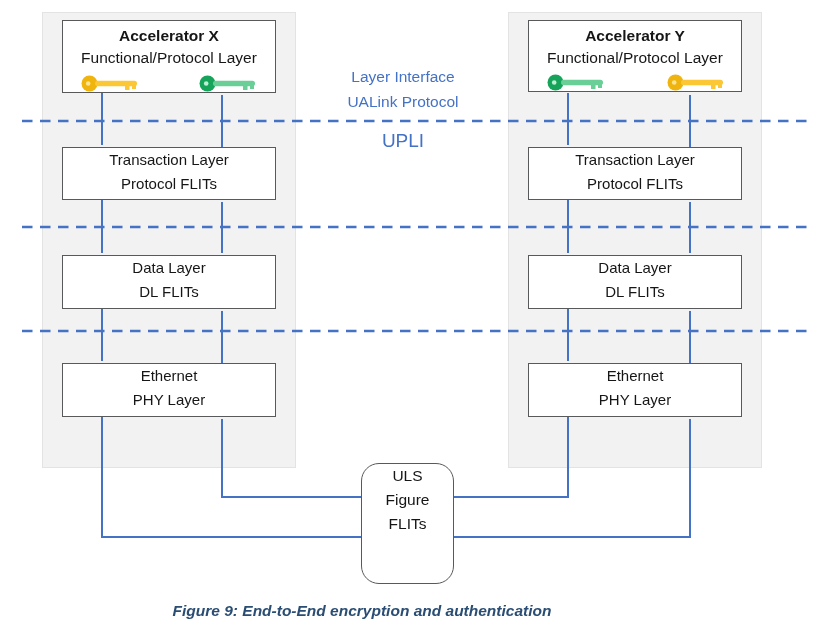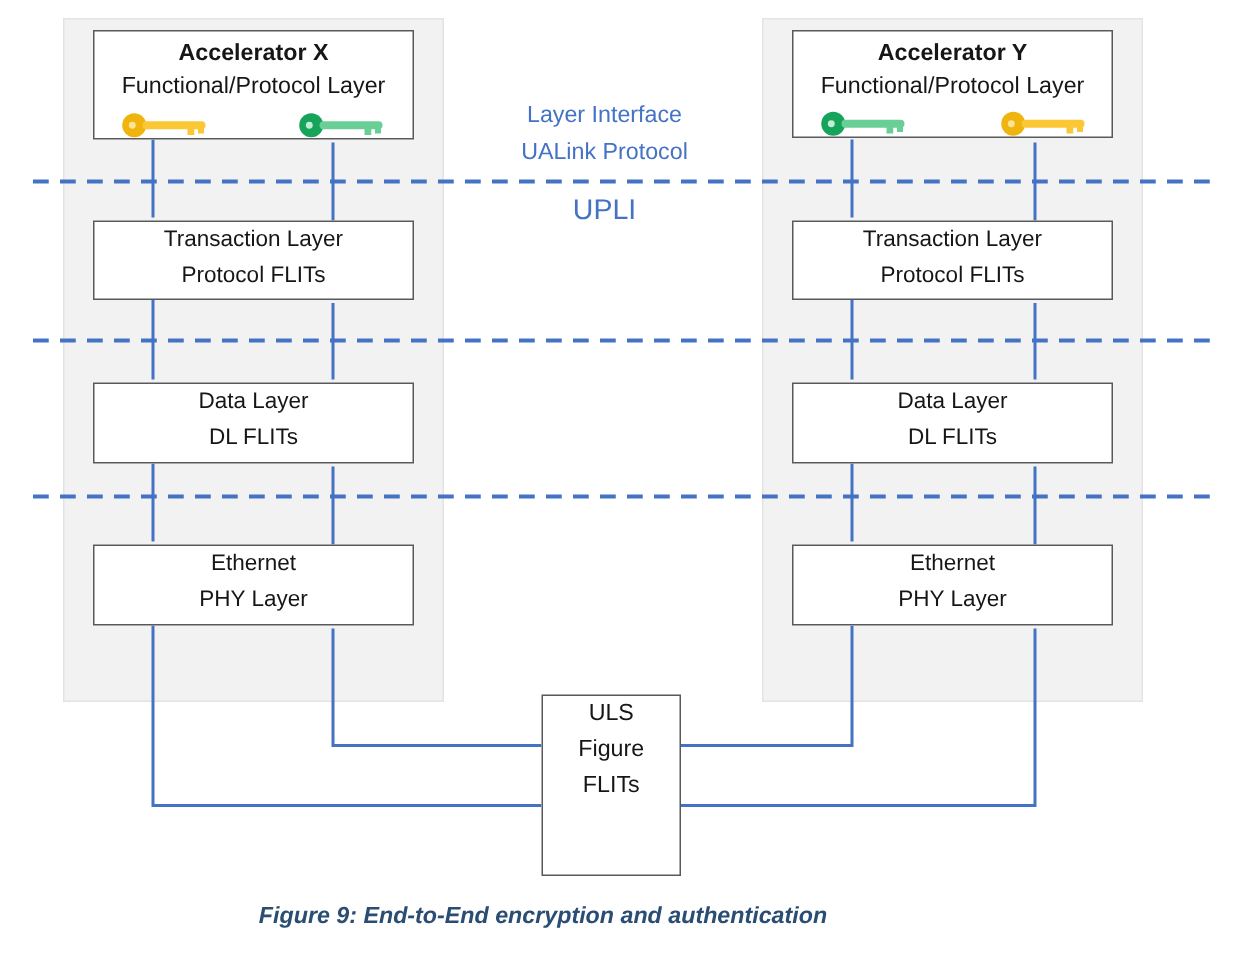--- a/index.html
+++ b/index.html
@@ -151,21 +151,21 @@
   <div class="box" style="left:528px; top:255px; width:214px; height:54px;">
     <div>Data Layer</div>
     <div>DL FLITs</div>
   </div>
 
   <div class="box" style="left:528px; top:363px; width:214px; height:54px;">
     <div>Ethernet</div>
     <div>PHY Layer</div>
   </div>
 
-  <div class="box switch-box" style="left:361px; top:463px; width:93px; height:121px;">
+  <div class="box switch-box" style="left:361px; top:463px; width:93px; height:121px;border-radius:18px;">
     <div>ULS</div>
     <div>Figure</div>
     <div>FLITs</div>
   </div>
 
   <div class="iface-label">
     <span style="display:block;">Layer Interface</span>
     <span style="display:block;">UALink Protocol</span>
   </div>
   <div class="upli-label">UPLI</div>

